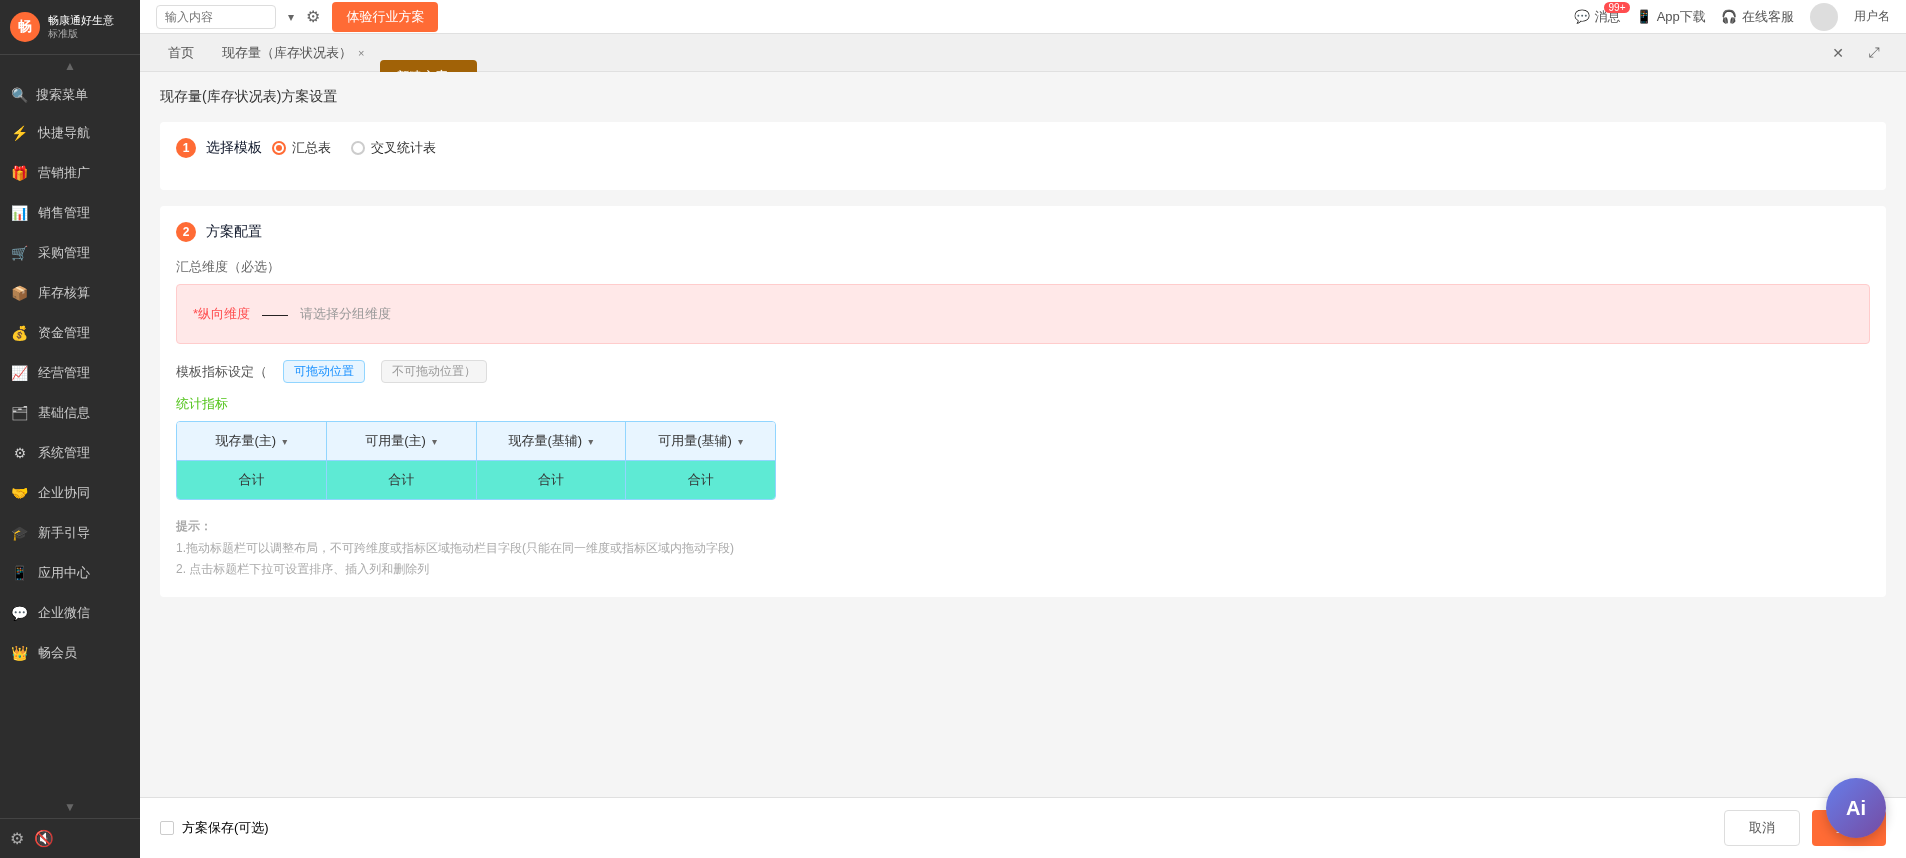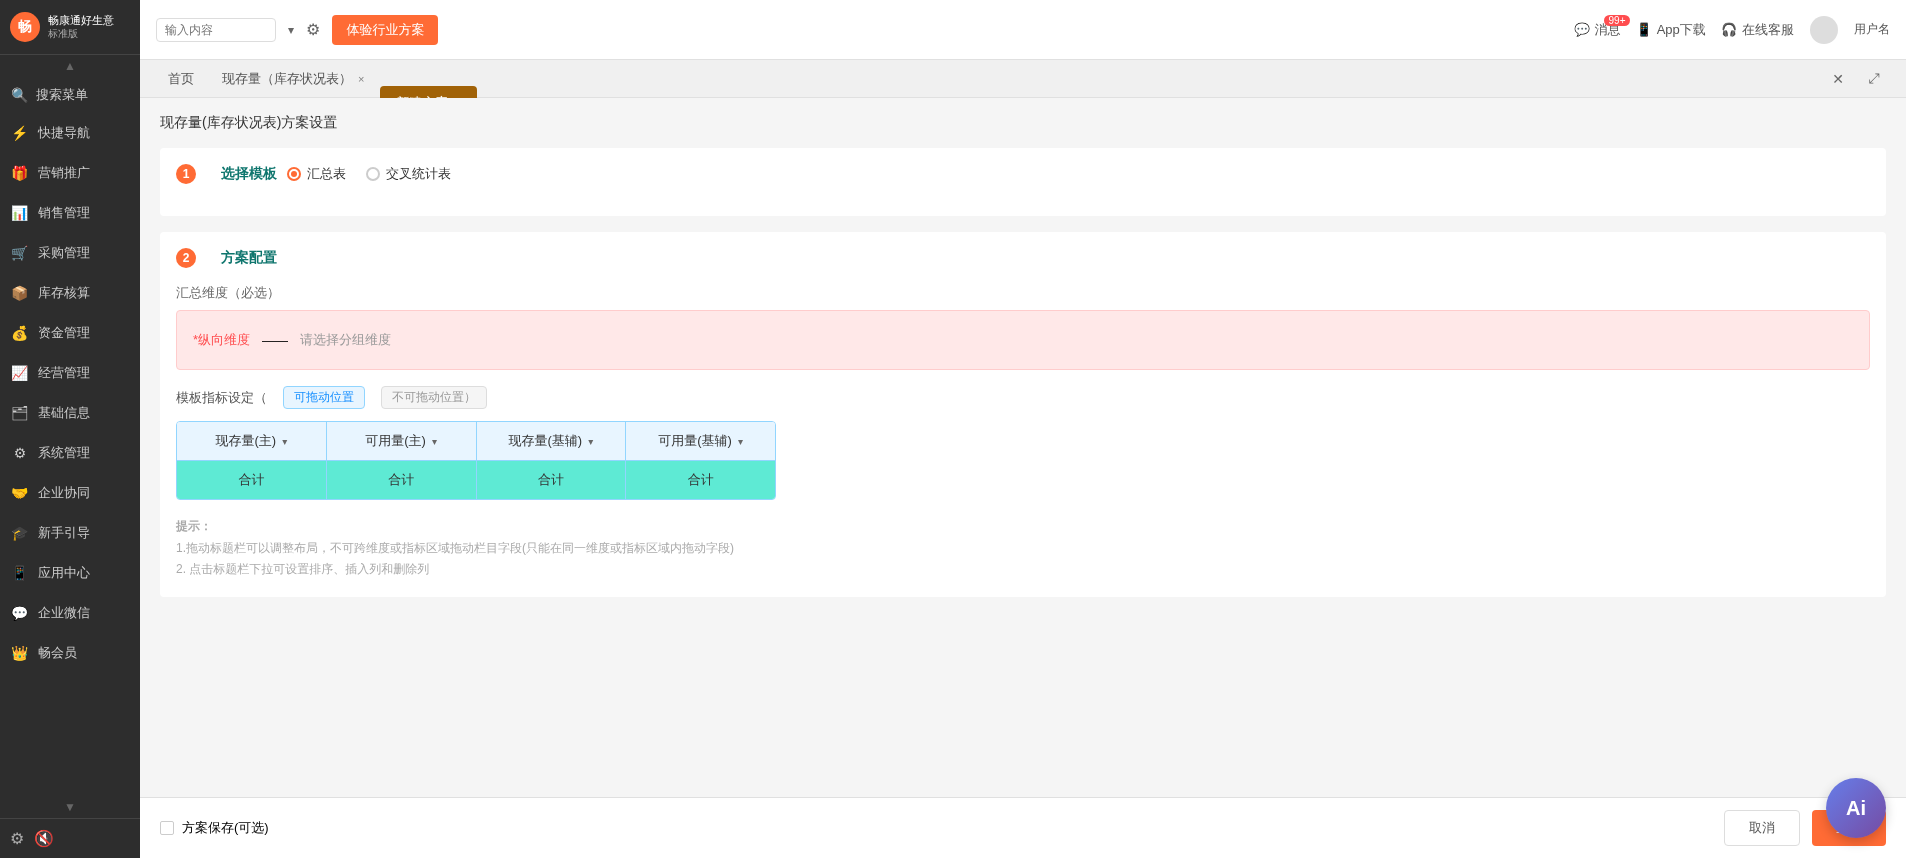--- a/index.html
+++ b/index.html
@@ -94,21 +94,21 @@
       overflow: hidden;
     }
 
     
     .topbar {
       background: #fff;
       border-bottom: 1px solid #e0e0e0;
       display: flex;
       align-items: center;
       padding: 0 16px;
-      height: 60px;
+      height: 34px;
       gap: 12px;
       flex-shrink: 0;
     }
     .topbar-input {
       border: 1px solid #ddd;
       border-radius: 4px;
       padding: 4px 8px;
       font-size: 12px;
       width: 120px;
       color: #999;
@@ -263,23 +263,22 @@
       height: 20px;
       border-radius: 50%;
       display: flex;
       align-items: center;
       justify-content: center;
       font-size: 12px;
       font-weight: bold;
     }
     .section-title {
       font-size: 14px;
-      color: #0f766e;
-      font-weight: 700;
-      margin-left: 15px;
+      color: #0f172a;
+      font-weight: 400;
     }
 
     
     .radio-group {
       display: flex;
       align-items: center;
       gap: 20px;
     }
     .radio-item {
       display: flex;
@@ -674,20 +673,21 @@
         <span>——</span>
         <span class="dim-placeholder">请选择分组维度</span>
       </div>
 
       <div class="indicator-settings">
         <span class="indicator-label">模板指标设定（</span>
         <span class="indicator-badge">可拖动位置</span>
         <span class="indicator-badge-inactive">不可拖动位置）</span>
       </div>
 
+      <div class="stats-title">统计指标</div>
       <div class="stats-table">
         <div class="stats-table-header">
           <div class="stats-table-col">
             <span>现存量(主)</span>
             <span class="col-chevron">▾</span>
           </div>
           <div class="stats-table-col">
             <span>可用量(主)</span>
             <span class="col-chevron">▾</span>
           </div>

